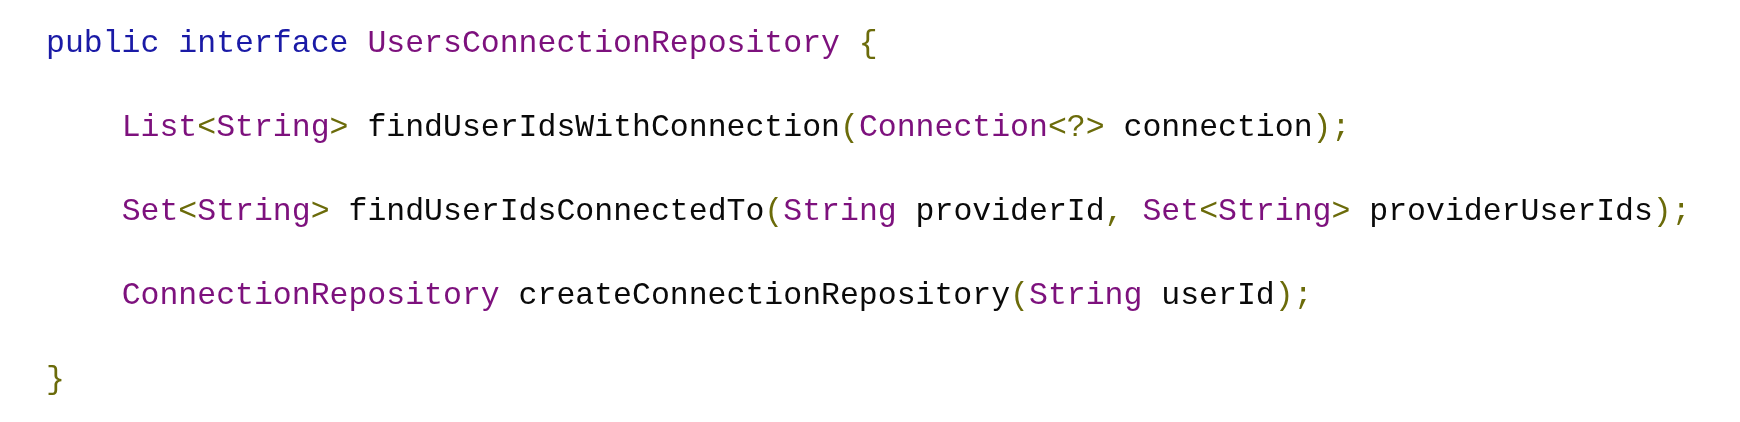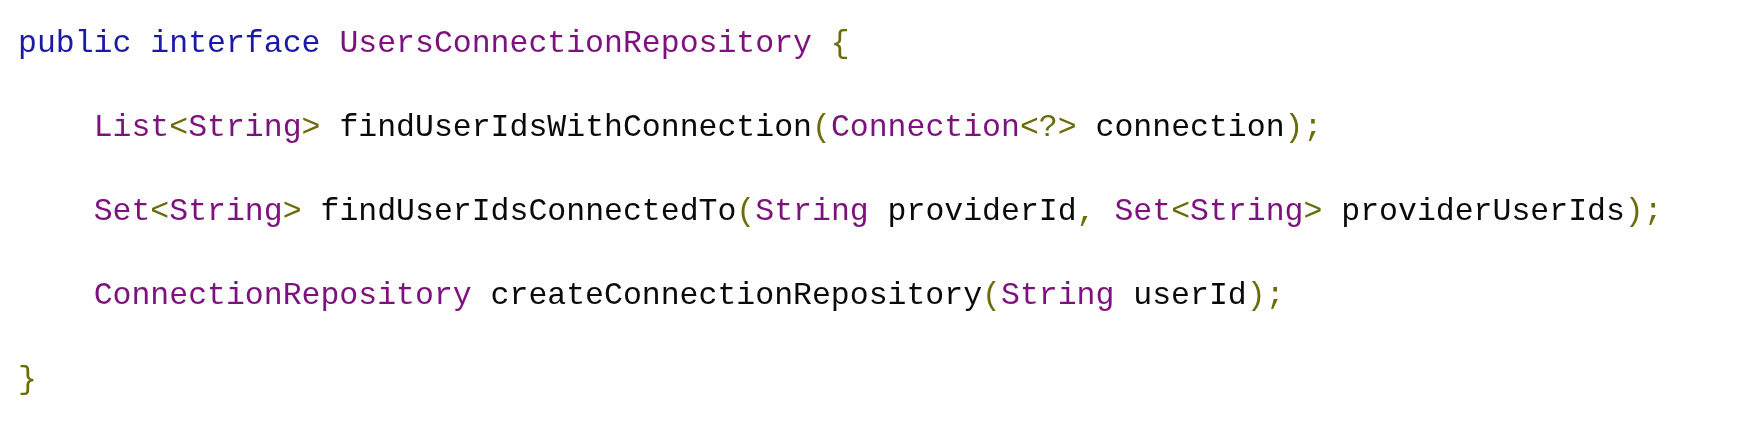--- a/index.html
+++ b/index.html
@@ -9,21 +9,21 @@
   }
   body {
     width: 1740px;
     height: 422px;
     overflow: hidden;
   }
   .code-window {
     width: 100%;
     height: 100%;
     box-sizing: border-box;
-    padding: 2px 0 0 18px;
+    padding: 2px 0 0 46px;
     background: var(--background, #ffffff);
   }
   pre.code {
     margin: 0;
     font-family: "Liberation Mono", "DejaVu Sans Mono", monospace;
     font-size: 31.5px;
     font-weight: 500;
     color: var(--plain, #0a0a0a);
   }
   .code-line {

